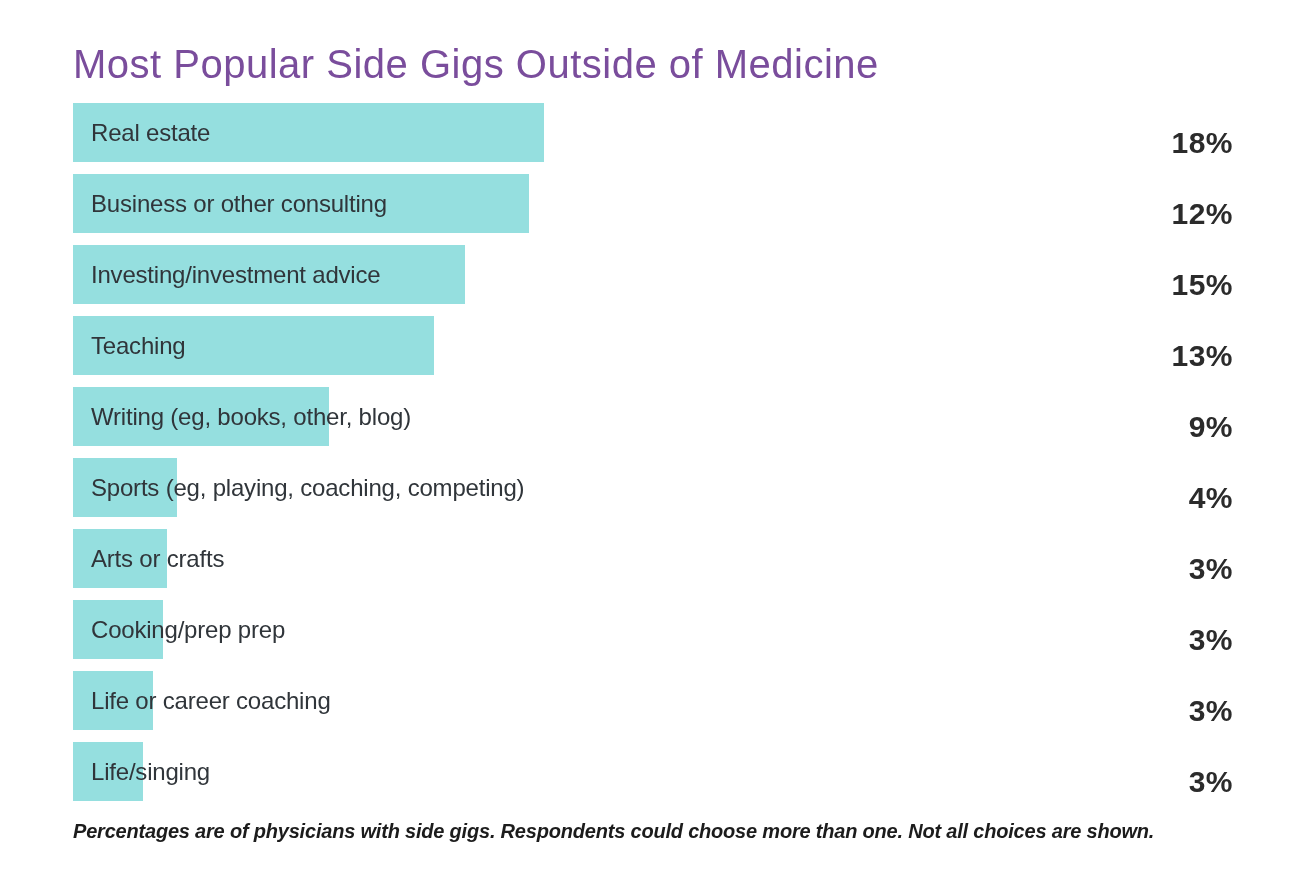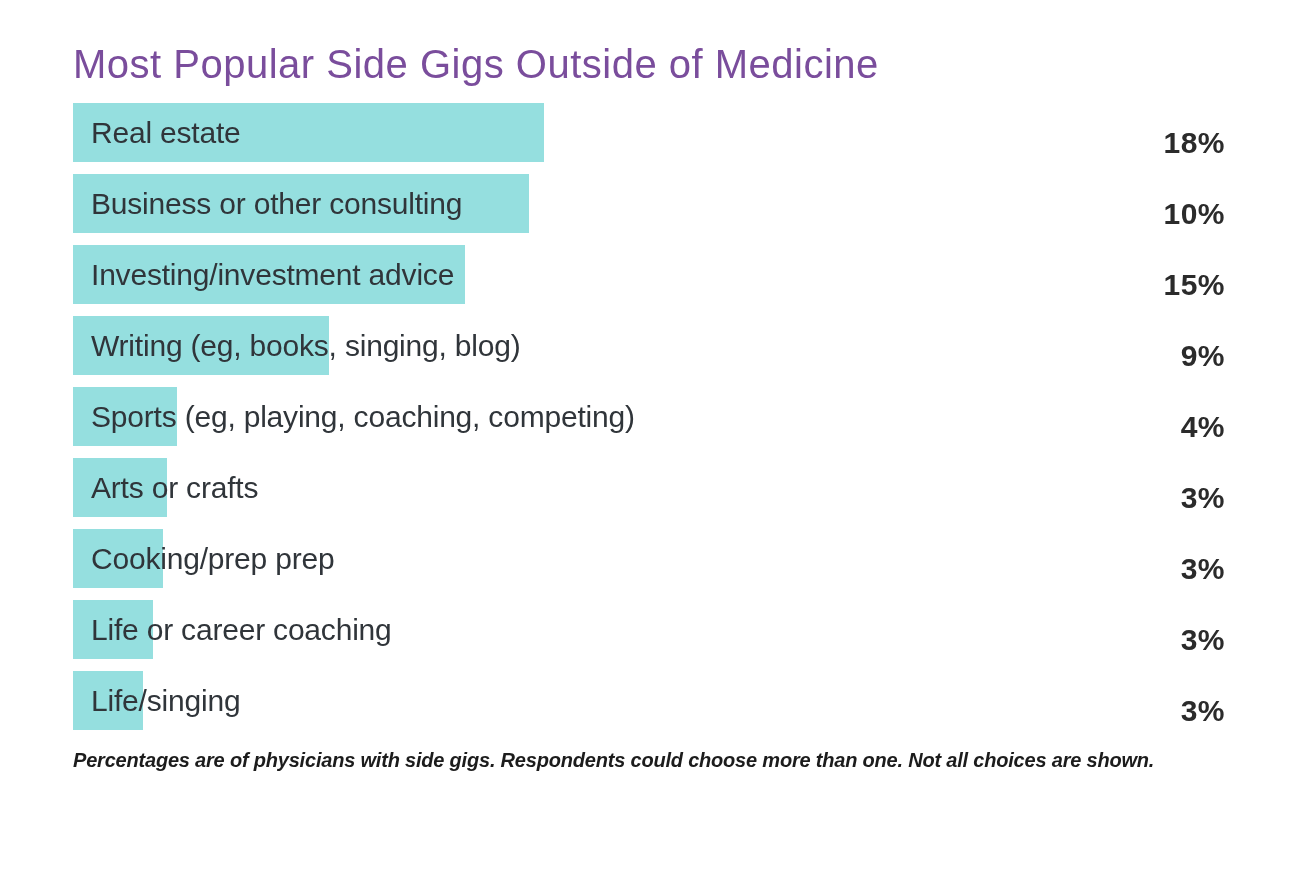--- a/index.html
+++ b/index.html
@@ -47,28 +47,28 @@
     left: 0;
     top: 0;
     height: 100%;
     background: var(--bar);
   }
   .label {
     position: absolute;
     left: 18px;
     top: 50%;
     transform: translateY(-50%);
-    font-size: 30px;
+    font-size: 24px;
     color: var(--label);
     white-space: nowrap;
     letter-spacing: -0.2px;
   }
   .pct {
     position: absolute;
-    right: 8px;
+    right: 0;
     top: 25px;
     font-size: 30px;
     line-height: 30px;
     font-weight: 700;
     color: var(--value);
     letter-spacing: 0.5px;
   }
   .footnote {
     margin: 19px 0 0 0;
     font-size: 20px;
@@ -87,30 +87,35 @@
 
   <div class="rows" id="rows">
       <div class="row">
         <div class="bar" style="width: 471px;"></div>
         <span class="label">Real estate</span>
         <span class="pct">18%</span>
       </div>
       <div class="row">
         <div class="bar" style="width: 456px;"></div>
         <span class="label">Business or other consulting</span>
-        <span class="pct">10%</span>
+        <span class="pct">12%</span>
       </div>
       <div class="row">
         <div class="bar" style="width: 392px;"></div>
         <span class="label">Investing/investment advice</span>
         <span class="pct">15%</span>
       </div>
       <div class="row">
+        <div class="bar" style="width: 361px;"></div>
+        <span class="label">Teaching</span>
+        <span class="pct">13%</span>
+      </div>
+      <div class="row">
         <div class="bar" style="width: 256px;"></div>
-        <span class="label">Writing (eg, books, singing, blog)</span>
+        <span class="label">Writing (eg, books, other, blog)</span>
         <span class="pct">9%</span>
       </div>
       <div class="row">
         <div class="bar" style="width: 104px;"></div>
         <span class="label">Sports (eg, playing, coaching, competing)</span>
         <span class="pct">4%</span>
       </div>
       <div class="row">
         <div class="bar" style="width: 94px;"></div>
         <span class="label">Arts or crafts</span>

